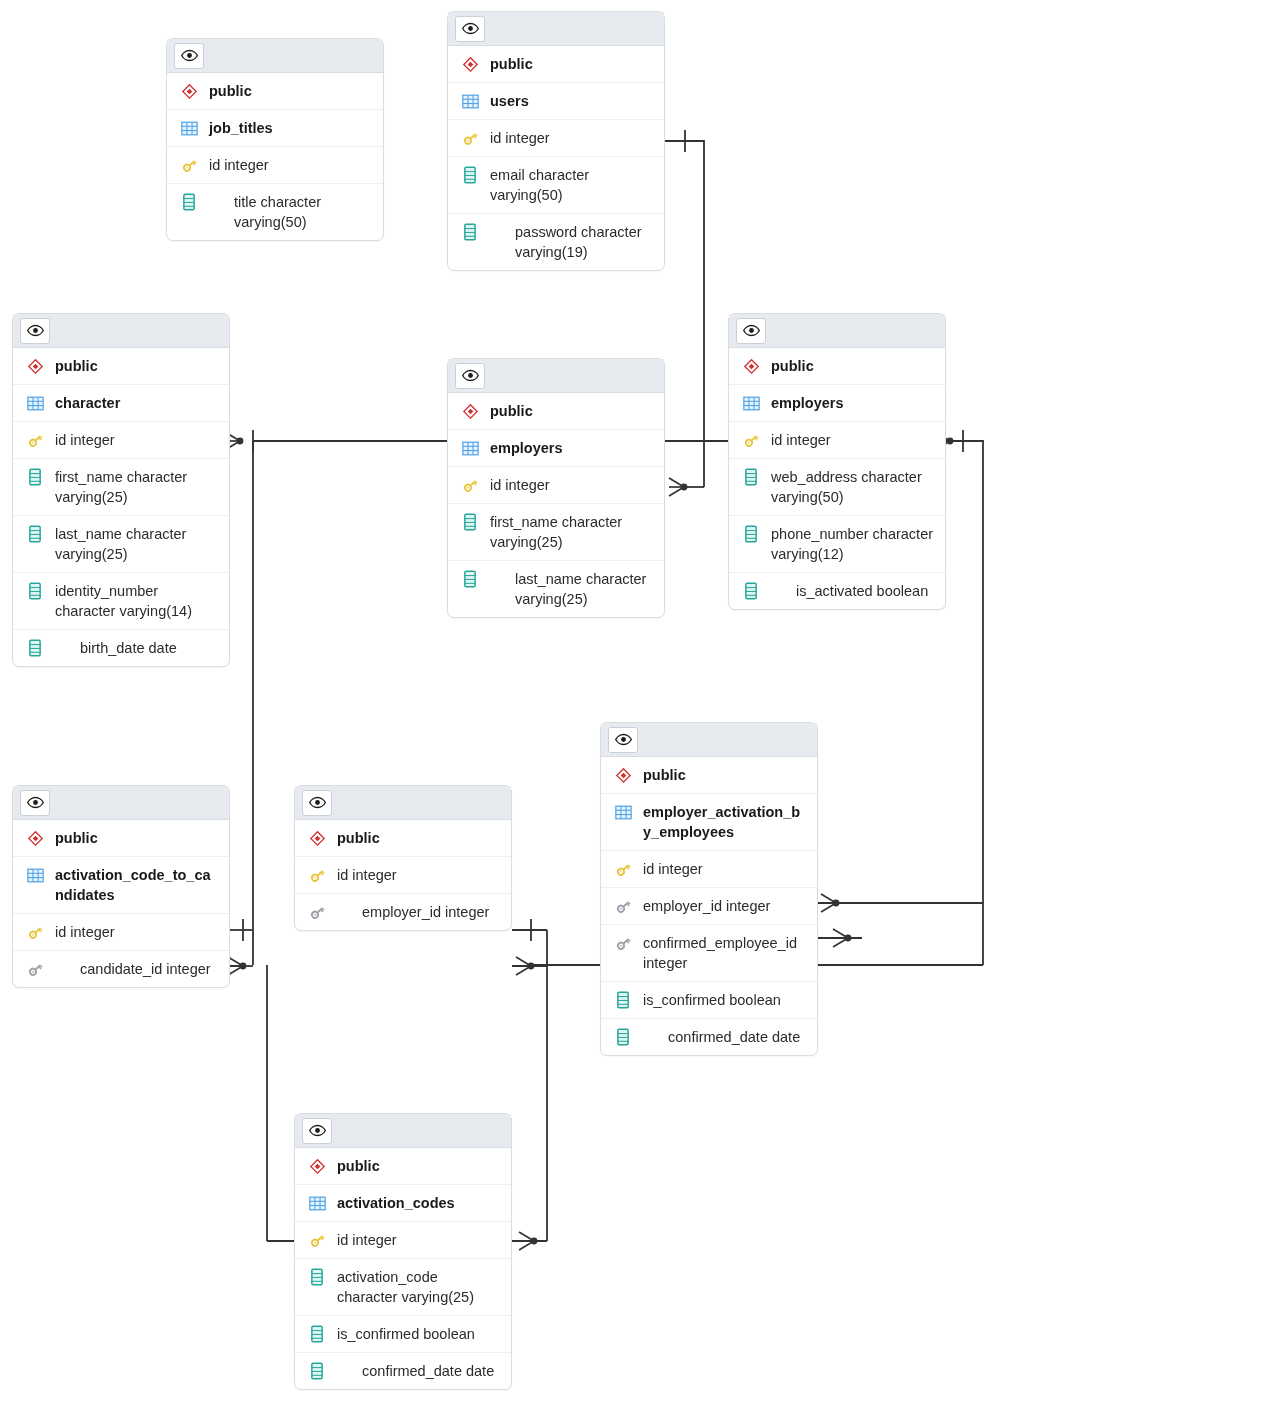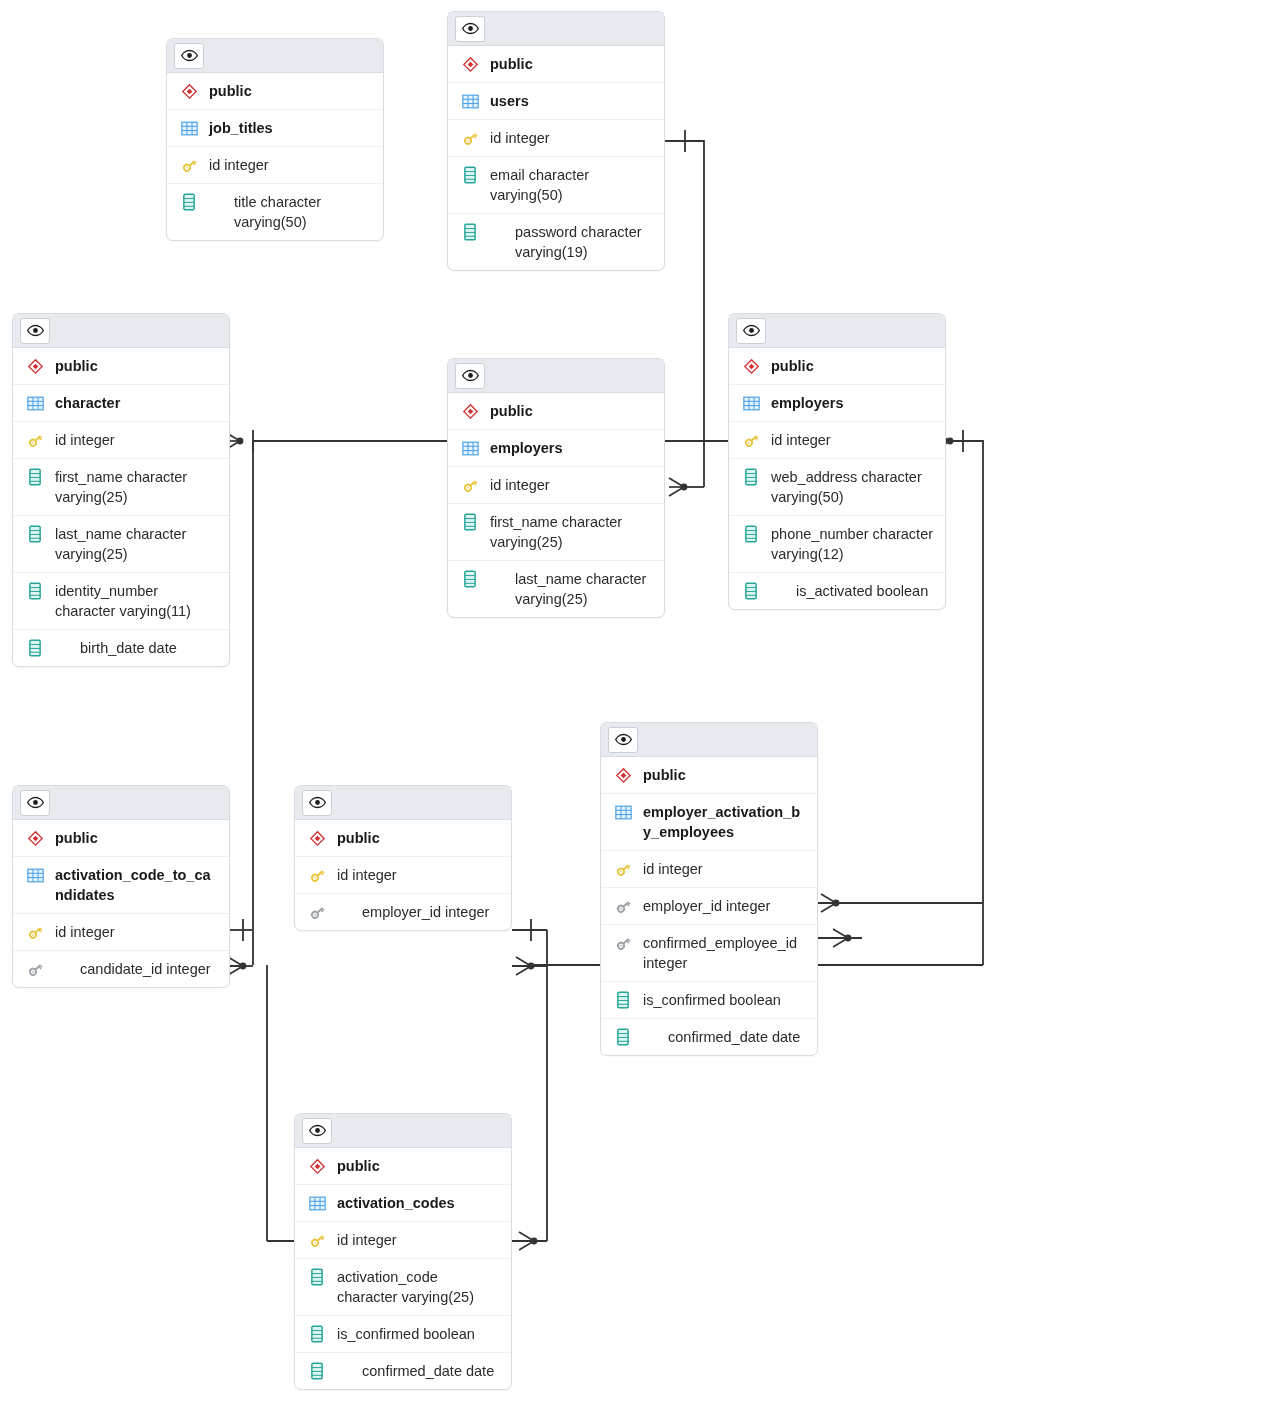--- a/index.html
+++ b/index.html
@@ -349,21 +349,21 @@
         </div>
         <div class="row">
           <span class="ico">
             <svg width="12" height="18" viewBox="0 0 14 20">
               <rect x="1" y="1" width="12" height="18" rx="1.4" fill="#e0f5f1" stroke="#26a69a" stroke-width="1.7"></rect>
               <line x1="1" y1="6" x2="13" y2="6" stroke="#26a69a" stroke-width="1.2"></line>
               <line x1="1" y1="10.5" x2="13" y2="10.5" stroke="#26a69a" stroke-width="1.2"></line>
               <line x1="1" y1="15" x2="13" y2="15" stroke="#26a69a" stroke-width="1.2"></line>
             </svg>
           </span>
-          <span class="txt">identity_number character varying(11)</span>
+          <span class="txt">identity_number character varying(14)</span>
         </div>
         <div class="row">
           <span class="ico">
             <svg width="12" height="18" viewBox="0 0 14 20">
               <rect x="1" y="1" width="12" height="18" rx="1.4" fill="#e0f5f1" stroke="#26a69a" stroke-width="1.7"></rect>
               <line x1="1" y1="6" x2="13" y2="6" stroke="#26a69a" stroke-width="1.2"></line>
               <line x1="1" y1="10.5" x2="13" y2="10.5" stroke="#26a69a" stroke-width="1.2"></line>
               <line x1="1" y1="15" x2="13" y2="15" stroke="#26a69a" stroke-width="1.2"></line>
             </svg>
           </span>

